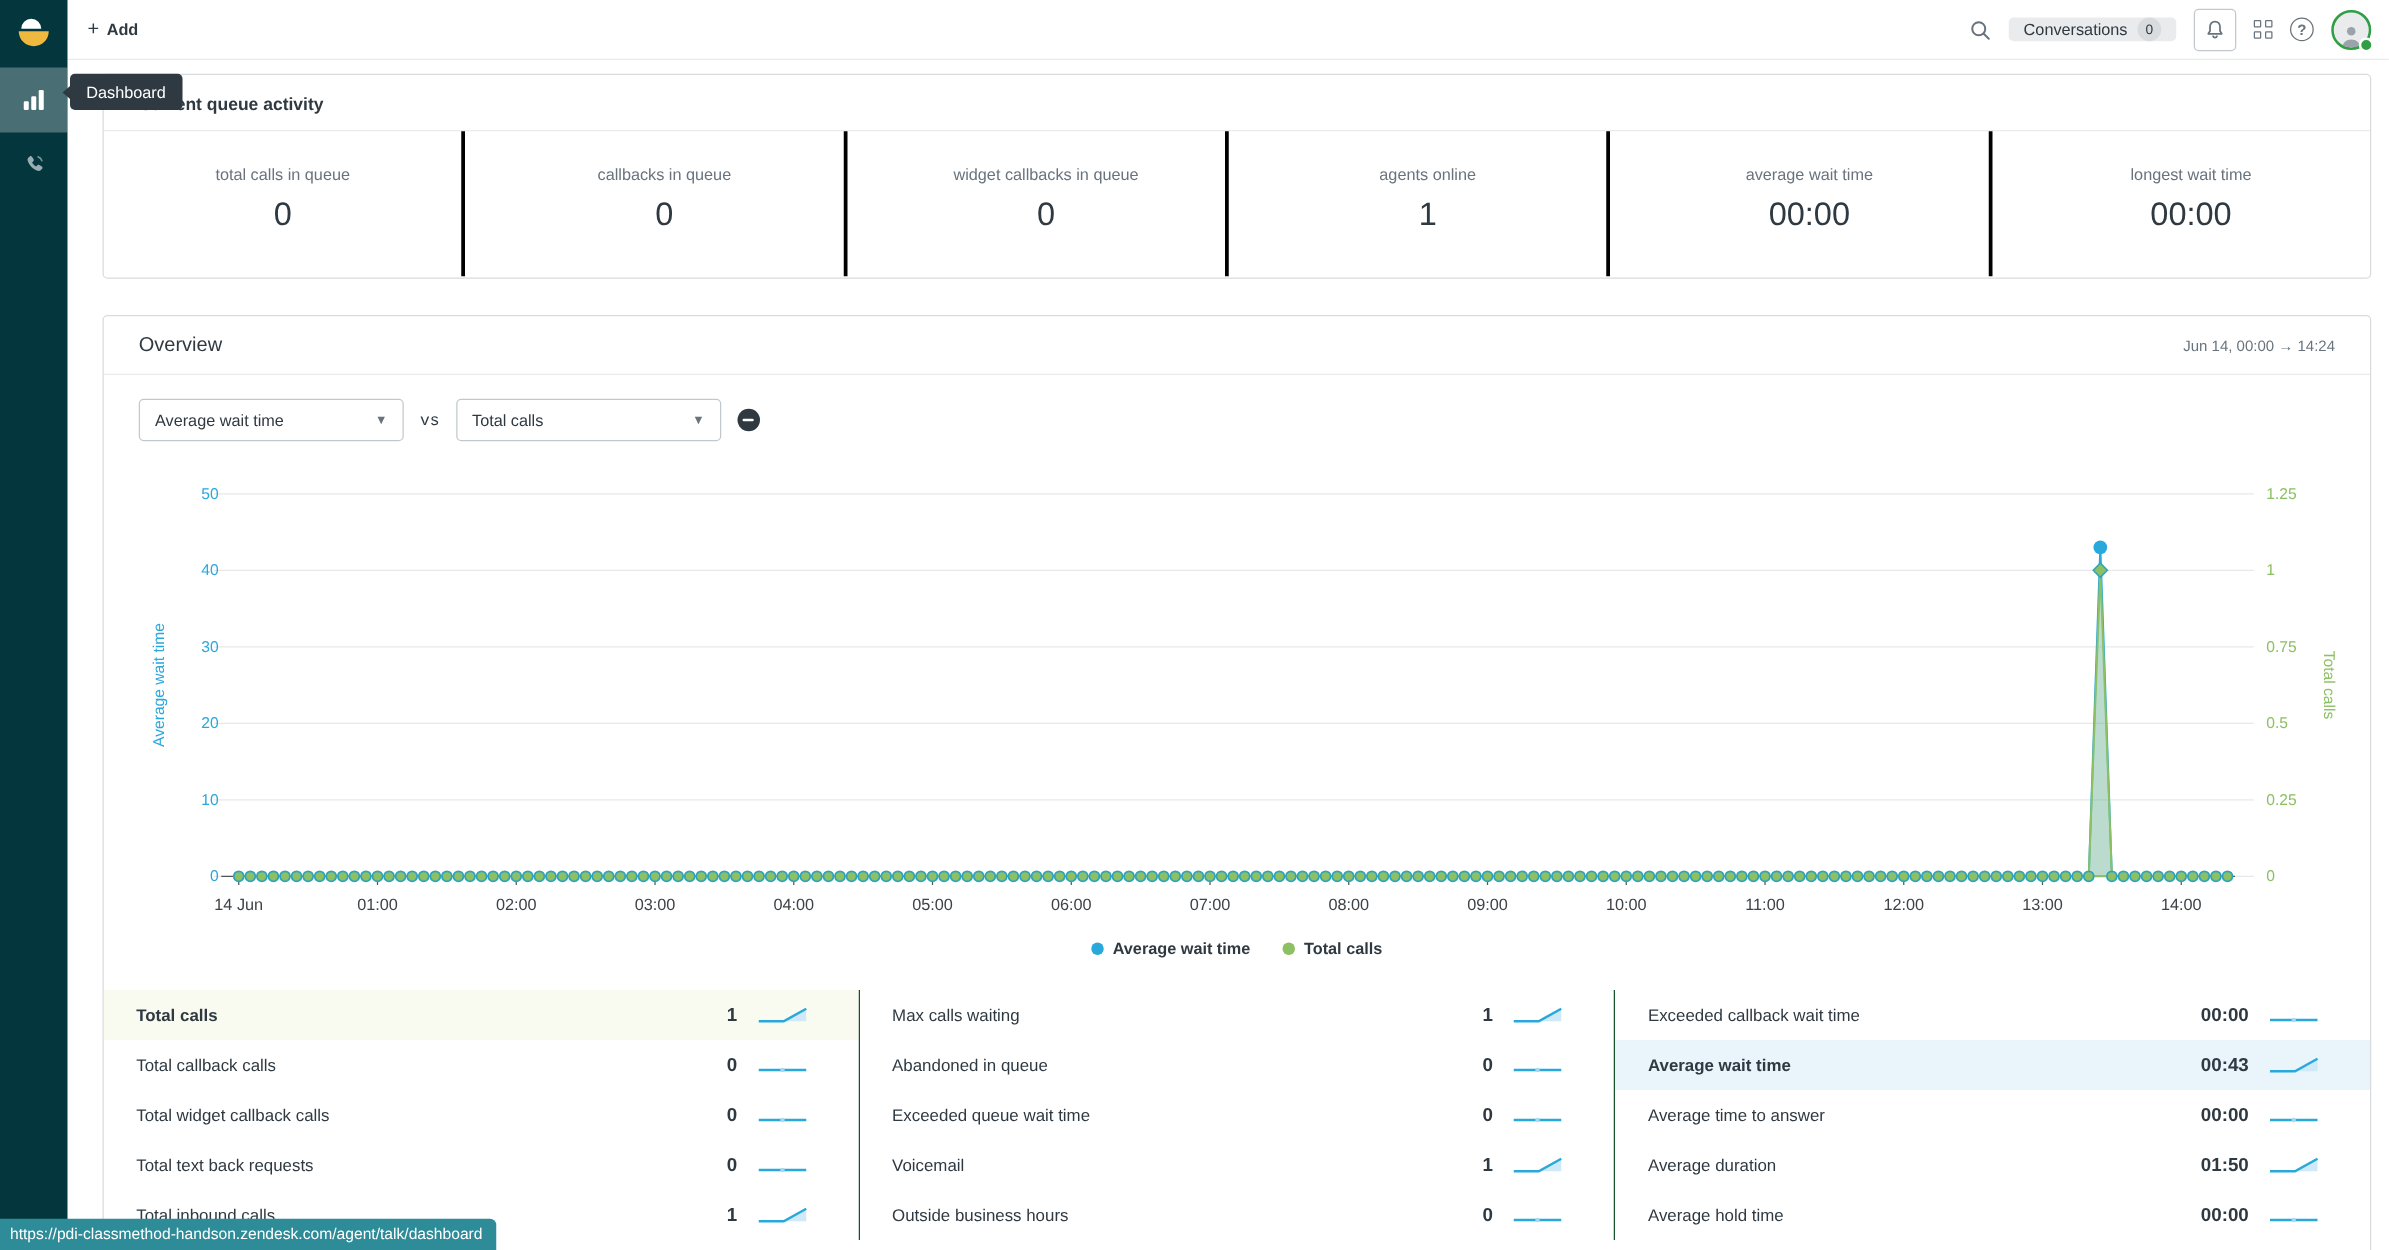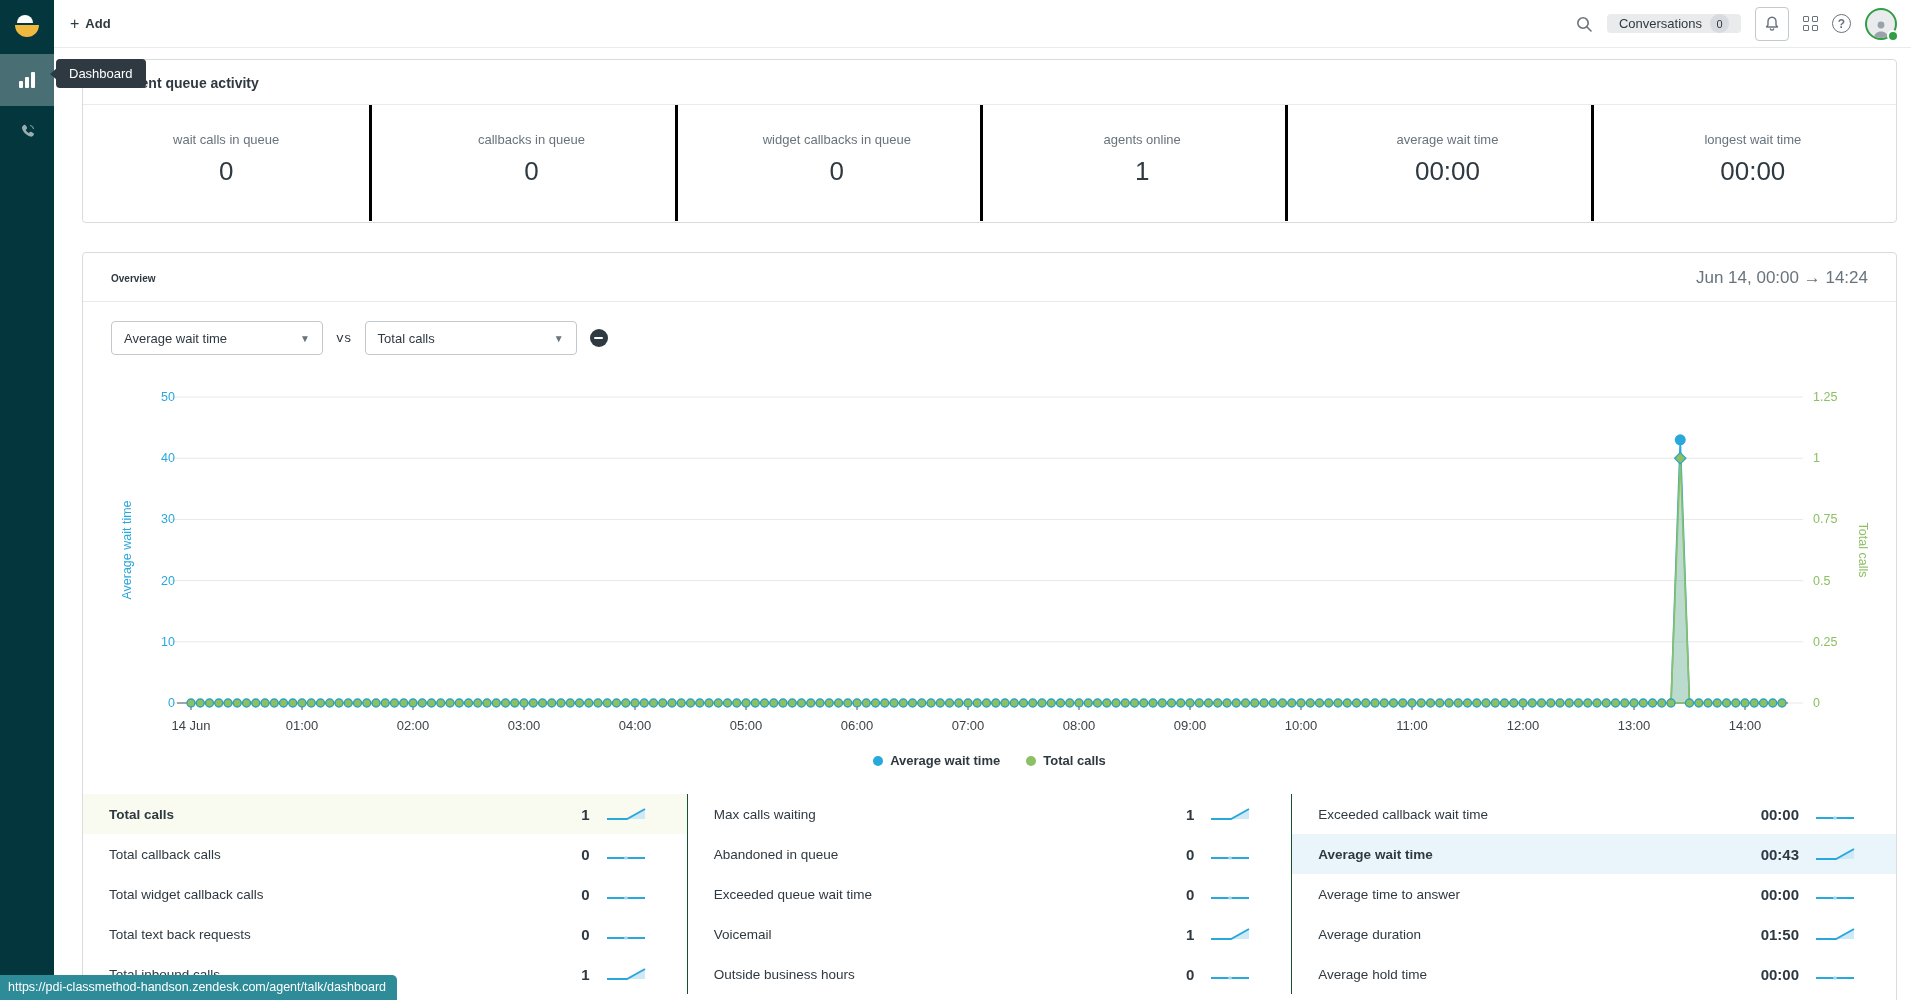--- a/index.html
+++ b/index.html
@@ -50,22 +50,22 @@
   .card-title { font-size:14px; font-weight:700; padding:15px 28px 13px; border-bottom:1px solid #e9ebeb; }
   .stats-row { display:flex; height:116px; }
   .stat-cell { flex:1; text-align:center; padding-top:27px; }
   .stat-cell + .stat-cell { border-left:3px solid #000000;padding-left:16px; }
   .stat-label { font-size:13px; color:#68737d; }
   .stat-value { font-size:26px; color:#2f3941; margin-top:9px; }
 
   .card-overview { left:82px; top:252px; width:1815px; height:900px; overflow:hidden; }
   .ov-header { display:flex; align-items:center; justify-content:space-between;
     padding:15px 28px 13px; border-bottom:1px solid #e9ebeb; }
-  .ov-title { font-size:10px; font-weight:700; }
-  .ov-range { font-size:17px; color:#68737d; }
+  .ov-title { font-size:16px; font-weight:400; }
+  .ov-range { font-size:12px; color:#68737d; }
   .controls { display:flex; align-items:center; gap:13px; margin:19px 28px 0; }
   .dropdown { width:212px; height:34px; border:1px solid #c2c8cc; border-radius:4px; background:#fff;
     display:flex; align-items:center; padding:0 12px; font-size:13px; color:#2f3941; cursor:pointer; }
   .dropdown .caret { margin-left:auto; font-size:10px; color:#68737d; }
   .vs { font-size:13px; color:#2f3941;font-family:Liberation Mono, monospace; }
   .minus-btn { width:18px; height:18px; border-radius:50%; background:#2f3941; border:none; cursor:pointer;
     display:flex; align-items:center; justify-content:center; padding:0; }
   .minus-btn i { display:block; width:9px; height:2px; background:#fff; border-radius:1px; }
 
   .chart-wrap { margin:28px 0 0 28px; width:1784px; height:368px; }
@@ -164,21 +164,21 @@
       </div>
       <span class="status-dot"></span>
     </div>
   </div>
 </header>
 
 <section class="card card-queue">
   <h2 class="card-title">Current queue activity</h2>
   <div class="stats-row" id="stats-row">
       <div class="stat-cell">
-        <div class="stat-label">wait calls in queue</div>
+        <div class="stat-label">total calls in queue</div>
         <div class="stat-value">0</div>
       </div>
       <div class="stat-cell">
         <div class="stat-label">callbacks in queue</div>
         <div class="stat-value">0</div>
       </div>
       <div class="stat-cell">
         <div class="stat-label">widget callbacks in queue</div>
         <div class="stat-value">0</div>
       </div>

